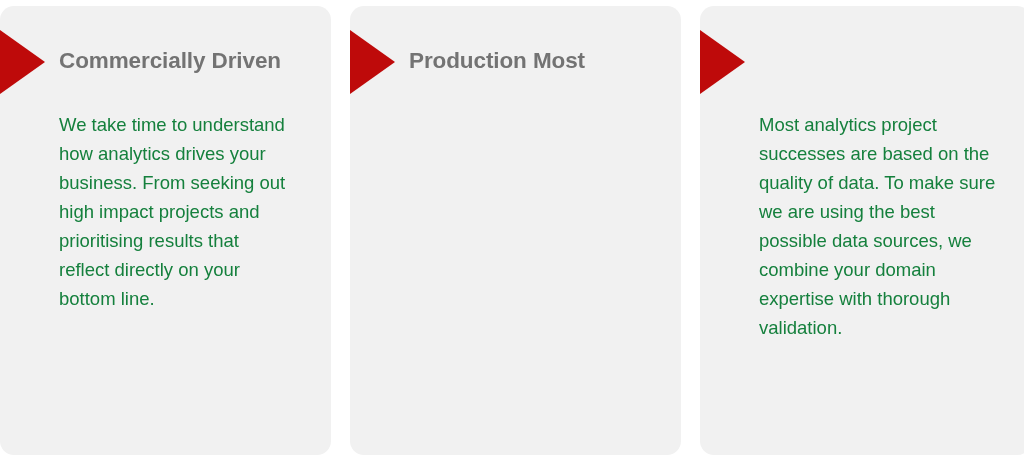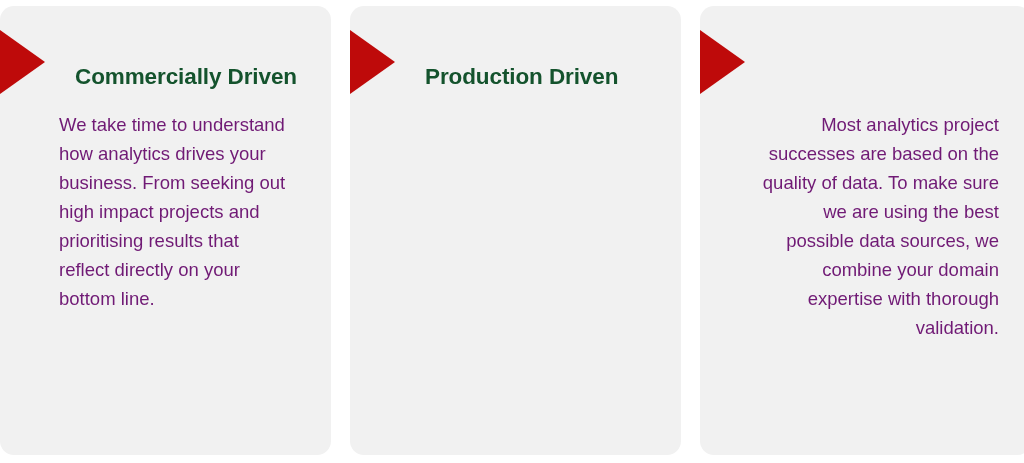--- a/index.html
+++ b/index.html
@@ -51,43 +51,43 @@
     display: block;
     width: 45px;
     height: 64px;
   }
 
   .card-title {
     position: absolute;
     left: 59px;
     top: 40px;
     right: 14px;
-    margin: 16px;
+    margin: 0;
     font-size: 22.5px;
     line-height: 30px;
     font-weight: bold;
-    color: #14532d;
+    color: #737373;
     letter-spacing: -0.1px;
   }
 
   .card-body {
     position: absolute;
     left: 59px;
     top: 104px;
     width: 232px;
     margin: 0;
     font-size: 18.5px;
     line-height: 29px;
     font-weight: normal;
-    color: #701a75;
+    color: #15803d;
   }
 
   
   .card:nth-child(2) .card-body { width: 240px; }
-  .card:nth-child(3) .card-body { width: 240px; text-align: right; }
+  .card:nth-child(3) .card-body { width: 240px; }
 </style>
 </head>
 <body>
 
 <div class="cards-row">
 
   <div class="card">
     <span class="arrow-marker">
       <svg viewBox="0 0 45 64" xmlns="http://www.w3.org/2000/svg" aria-hidden="true">
         <polygon points="0,0 45,32 0,64" fill="#be0a0a"></polygon>
@@ -96,21 +96,21 @@
     <h2 class="card-title">Commercially Driven</h2>
     <p class="card-body">We take time to understand how analytics drives your business. From seeking out high impact projects and prioritising results that reflect directly on your bottom line.</p>
   </div>
 
   <div class="card">
     <span class="arrow-marker">
       <svg viewBox="0 0 45 64" xmlns="http://www.w3.org/2000/svg" aria-hidden="true">
         <polygon points="0,0 45,32 0,64" fill="#be0a0a"></polygon>
       </svg>
     </span>
-    <h2 class="card-title">Production Driven</h2>
+    <h2 class="card-title">Production Most</h2>
   </div>
 
   <div class="card">
     <span class="arrow-marker">
       <svg viewBox="0 0 45 64" xmlns="http://www.w3.org/2000/svg" aria-hidden="true">
         <polygon points="0,0 45,32 0,64" fill="#be0a0a"></polygon>
       </svg>
     </span>
     <p class="card-body">Most analytics project successes are based on the quality of data. To make sure we are using the best possible data sources, we combine your domain expertise with thorough validation.</p>
   </div>

